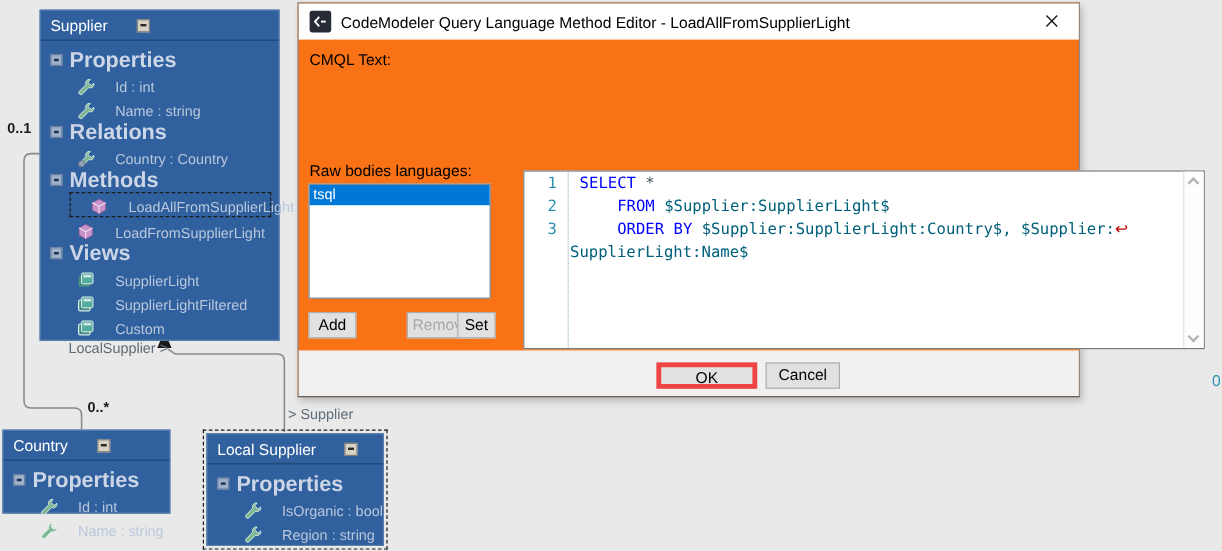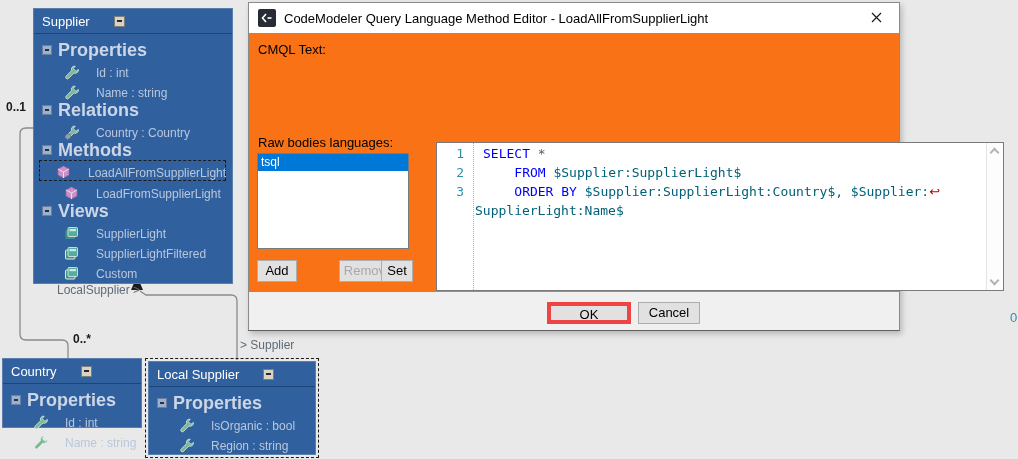--- a/index.html
+++ b/index.html
@@ -24,21 +24,21 @@
   .collapse-box i { display:block; width:5px; height:2px; background:#2a2a2a; }
   .ent-body { padding:6px 0 4px 0; }
   .sec-row { display:flex; align-items:center; gap:6px; height:20px; padding-left:8px; }
   .sec-minus { width:10px; height:10px; background:#9db1ca; border:1px solid #6a7f9e;
                display:inline-flex; align-items:center; justify-content:center; flex:0 0 auto; }
   .sec-minus i { display:block; width:4px; height:2px; background:#20314a; }
   .sec-label { font-size:18px; font-weight:bold; color:#ccd6e7; }
   .item-row { display:flex; align-items:flex-end; gap:17px; height:20px; padding-left:30px;
               margin:0 6px 0 0; }
   .item-row .lbl { font-size:12px; color:#b9c7dd; white-space:nowrap; }
-  .item-row.selected { border:1px dashed #1a1a1a; height:21px; margin-left:5px; padding-left:16px; }
+  .item-row.selected { border:1px dashed #1a1a1a; height:21px; margin-left:24px; padding-left:16px; }
   .icon16 { width:15px; height:15px; flex:0 0 auto; }
 
   
   .dialog { position:absolute; left:248px; top:2px; width:652px; height:329px;
             background:#f97316; border:1px solid #8a8a8a; border-bottom-color:#5f5f5f;
             box-shadow:2px 3px 6px rgba(0,0,0,.22); }
   .titlebar { position:relative; height:30px; display:flex; align-items:center; padding-left:9px; background:#fff; }
   .app-icon { width:18px; height:18px; background:#262b36; border-radius:2px; margin-right:8px;
               display:flex; align-items:center; justify-content:center; flex:0 0 auto; }
   .title-text { font-size:13px; color:#000; white-space:nowrap; }
@@ -212,21 +212,21 @@
       </div>
       <div class="item-row">
         <svg class="icon16" viewBox="0 0 15 15">
             <path d="M11.2 1.2a3.2 3.2 0 0 0-3.6 4.4L2.3 10.9a1.7 1.7 0 1 0 2.4 2.4L10 8a3.2 3.2 0 0 0 4.4-3.6L12 6.3 9.3 3.6z" fill="#7cb894" stroke="#eaf4ee" stroke-width="0.7"></path>
           </svg>
         <span class="lbl">Name : string</span>
       </div>
     </div>
   </div>
 
-  <div class="entity" style="left:148px; top:361px; width:168px; height:94px; outline:1px dashed #1a1a1a; outline-offset:2px;">
+  <div class="entity" style="left:172px; top:361px; width:148px; height:94px; outline:1px dashed #1a1a1a; outline-offset:2px;">
     <div class="ent-header">
       <span class="ent-title">Local Supplier</span>
       <span class="collapse-box">
           <i></i>
         </span>
     </div>
     <div class="ent-body">
       <div class="sec-row">
         <span class="sec-minus">
             <i></i>

